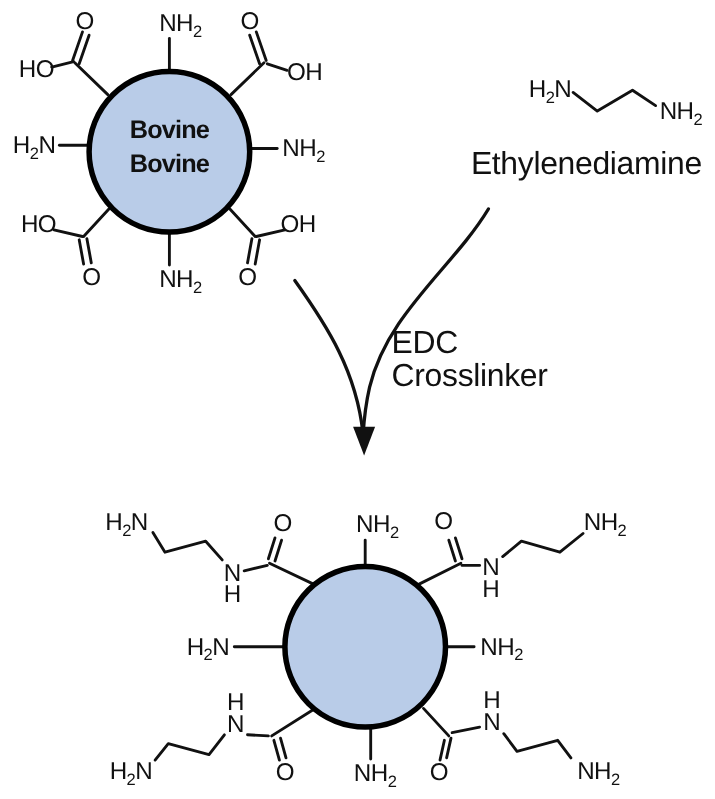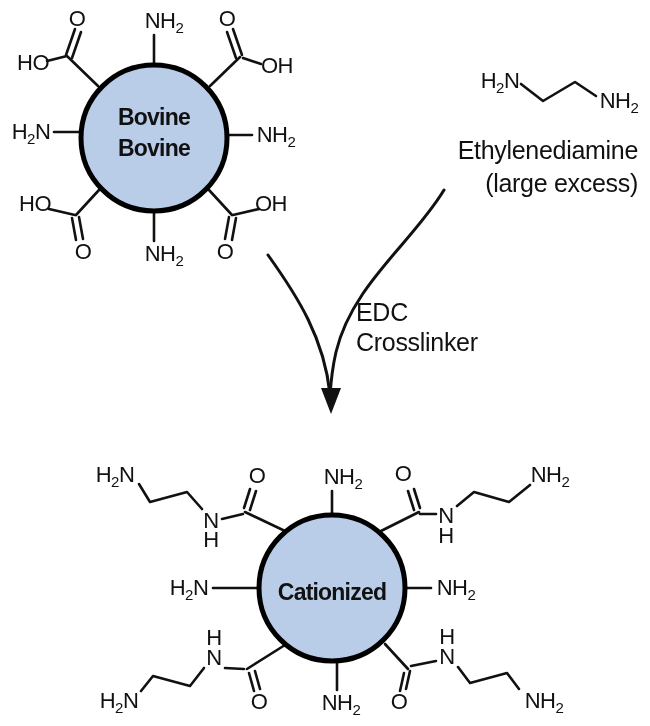--- a/index.html
+++ b/index.html
@@ -6,21 +6,21 @@
   #stage{position:relative;width:650px;height:726px;background:var(--background,#fff);overflow:hidden;
          font-family:"Liberation Sans","DejaVu Sans",sans-serif;color:var(--text,#111);}
   svg{position:absolute;left:0;top:0;}
   .bond{stroke:var(--bond,#111);stroke-width:2.6;fill:none;stroke-linecap:round;stroke-linejoin:round;}
   .arrowline{stroke:var(--bond,#111);stroke-width:3;fill:none;stroke-linecap:round;}
   .arrowhead{fill:var(--bond,#111);stroke:none;}
   .protein{fill:var(--protein-fill,#b9cce8);stroke:var(--protein-stroke,#000);stroke-width:5;}
   .lbl{position:absolute;transform:translate(-50%,-50%);white-space:nowrap;
        font-size:22px;letter-spacing:-0.5px;line-height:1;}
   .lbl sub{font-size:15px;line-height:0;letter-spacing:-0.5px;}
-  .lbl-r{position:absolute;transform:translateY(-50%);white-space:nowrap;font-size:25px;letter-spacing:-0.3px;}
+  .lbl-r{position:absolute;transform:translateY(-50%);white-space:nowrap;font-size:29px;letter-spacing:-0.3px;}
   .name{position:absolute;transform:translate(-50%,-50%);text-align:center;
         font-weight:bold;font-size:23px;line-height:31px;letter-spacing:-0.8px;white-space:nowrap;}
 </style>
 </head>
 <body>
 
 <div id="stage">
 
   <svg width="650" height="726" viewBox="0 0 650 726">
 
@@ -115,21 +115,20 @@
   <span class="lbl" style="left:225px;top:252px">O</span>
 
   <div class="name" style="left:154px;top:133px">
     <div>Bovine</div>
     <div>Bovine</div>
   </div>
 
   <span class="lbl" style="left:500px;top:81px">H<sub>2</sub>N</span>
   <span class="lbl" style="left:619px;top:101px">NH<sub>2</sub></span>
   <span class="lbl-r" style="right:12px;top:150px">Ethylenediamine</span>
-  <span class="lbl-r" style="right:12px;top:183px">(large excess)</span>
 
   <span class="lbl-r" style="left:356px;top:312px">EDC</span>
   <span class="lbl-r" style="left:356px;top:342px">Crosslinker</span>
 
   <span class="lbl" style="left:343px;top:477px">NH<sub>2</sub></span>
   <span class="lbl" style="left:257px;top:476px">O</span>
   <span class="lbl" style="left:115px;top:475px">H<sub>2</sub>N</span>
   <span class="lbl" style="left:211px;top:521px">N</span>
   <span class="lbl" style="left:211px;top:540px">H</span>
   <span class="lbl" style="left:403px;top:474px">O</span>
@@ -142,16 +141,15 @@
   <span class="lbl" style="left:214px;top:638px">H</span>
   <span class="lbl" style="left:214px;top:658px">N</span>
   <span class="lbl" style="left:259px;top:702px">O</span>
   <span class="lbl" style="left:341px;top:703px">NH<sub>2</sub></span>
   <span class="lbl" style="left:399px;top:702px">O</span>
   <span class="lbl" style="left:447px;top:637px">H</span>
   <span class="lbl" style="left:447px;top:657px">N</span>
   <span class="lbl" style="left:544px;top:701px">NH<sub>2</sub></span>
 
   <div class="name" style="left:332px;top:592px">
-    <div>Cationized</div>
   </div>
 
 </div>
 
 </body></html>

